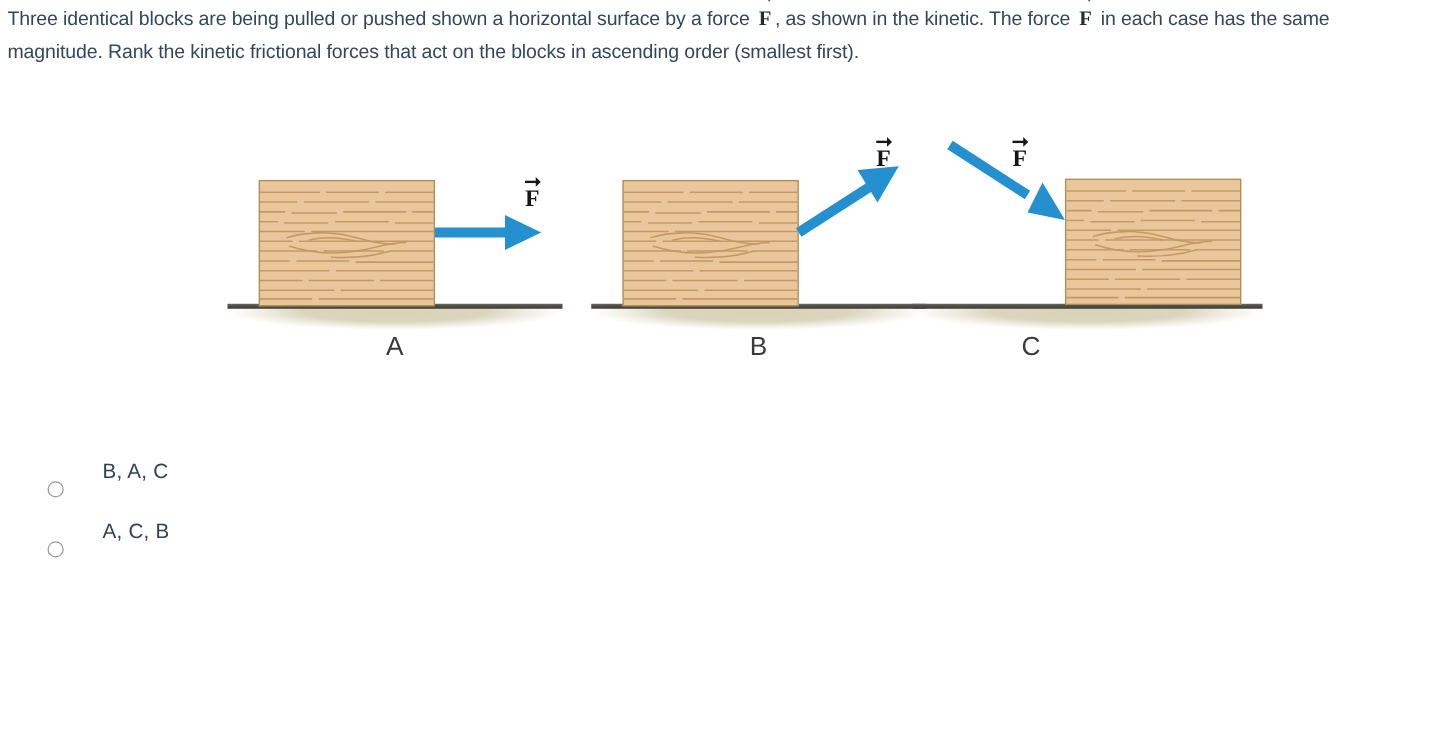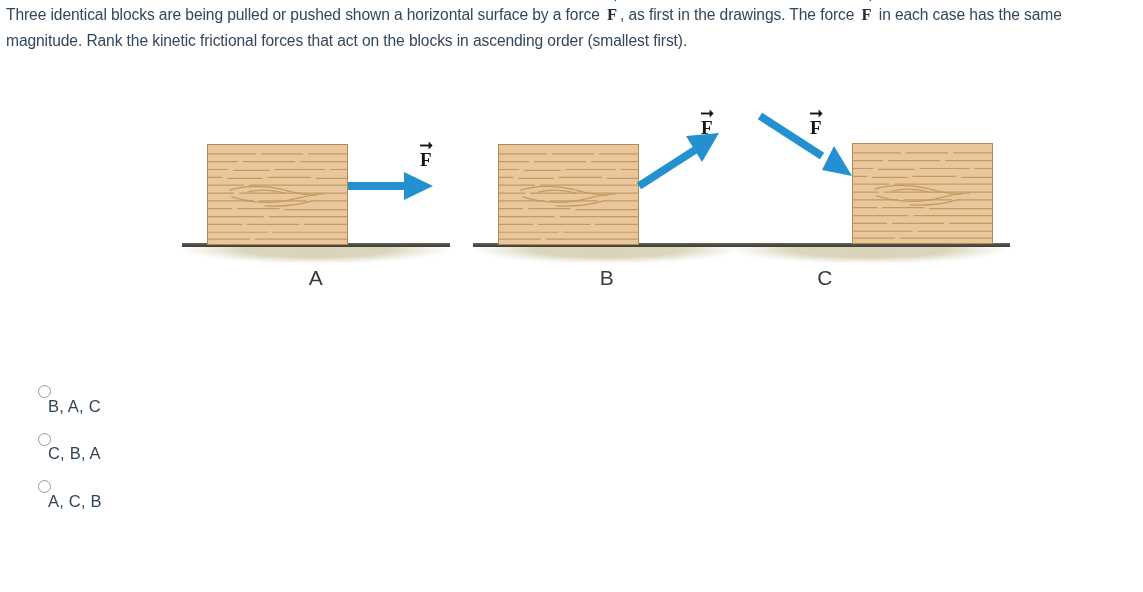--- a/index.html
+++ b/index.html
@@ -57,41 +57,41 @@
   .flabel .bar svg{display:block;width:100%;height:9px;overflow:visible;}
   
   .caption{
     position:absolute;top:178px;width:100%;text-align:center;
     font-family:"Liberation Sans", sans-serif;
     font-size:21px;color:#3a3a3a;letter-spacing:0.3px;
   }
   
   #options{position:absolute;left:0;top:368px;width:420px;}
   .option{
-    position:relative;height:47.5px;display:flex;align-items:flex-end;
-    padding-left:20px;cursor:pointer;
+    position:relative;height:47.5px;display:flex;align-items:flex-start;
+    padding-left:54px;cursor:pointer;
   }
   .radio{
     position:absolute;left:38px;top:50%;margin-top:-6.5px;
     width:13px;height:13px;border:1.4px solid #9a9a9a;border-radius:50%;
     background:#ffffff;box-sizing:border-box;
   }
   .option-label{
     margin-left:28px;font-size:16.5px;color:#2f4456;letter-spacing:0.2px;
   }
 </style>
 </head>
 <body>
 
 <div id="question"><span>Three identical blocks are being pulled or pushed shown a horizontal surface by a force </span><span class="vecF"><span class="bar">
         <svg viewBox="0 0 20 8" preserveAspectRatio="none">
           <line x1="0" y1="5" x2="16" y2="5" stroke="#1d2d3a" stroke-width="1.6"></line>
           <polygon points="20,5 14,1.6 14,8.4" fill="#1d2d3a"></polygon>
         </svg>
-      </span><span>F</span></span><span>, as first in the drawings. The force </span><span class="vecF"><span class="bar">
+      </span><span>F</span></span><span>, as shown in the kinetic. The force </span><span class="vecF"><span class="bar">
         <svg viewBox="0 0 20 8" preserveAspectRatio="none">
           <line x1="0" y1="5" x2="16" y2="5" stroke="#1d2d3a" stroke-width="1.6"></line>
           <polygon points="20,5 14,1.6 14,8.4" fill="#1d2d3a"></polygon>
         </svg>
       </span><span>F</span></span><span> in each case has the same magnitude. Rank the kinetic frictional forces that act on the blocks in ascending order (smallest first).</span></div>
 
 <div id="figure">
 
   <div class="scene" style="left:182px;width:268px;">
     <div class="ground-shadow"></div>
@@ -230,19 +230,15 @@
 
 </div>
 
 <div id="options">
   <div class="option">
     <span class="radio"></span>
     <span class="option-label">B, A, C</span>
   </div>
   <div class="option">
     <span class="radio"></span>
-    <span class="option-label">C, B, A</span>
-  </div>
-  <div class="option">
-    <span class="radio"></span>
     <span class="option-label">A, C, B</span>
   </div>
 </div>
 
 </body></html>

